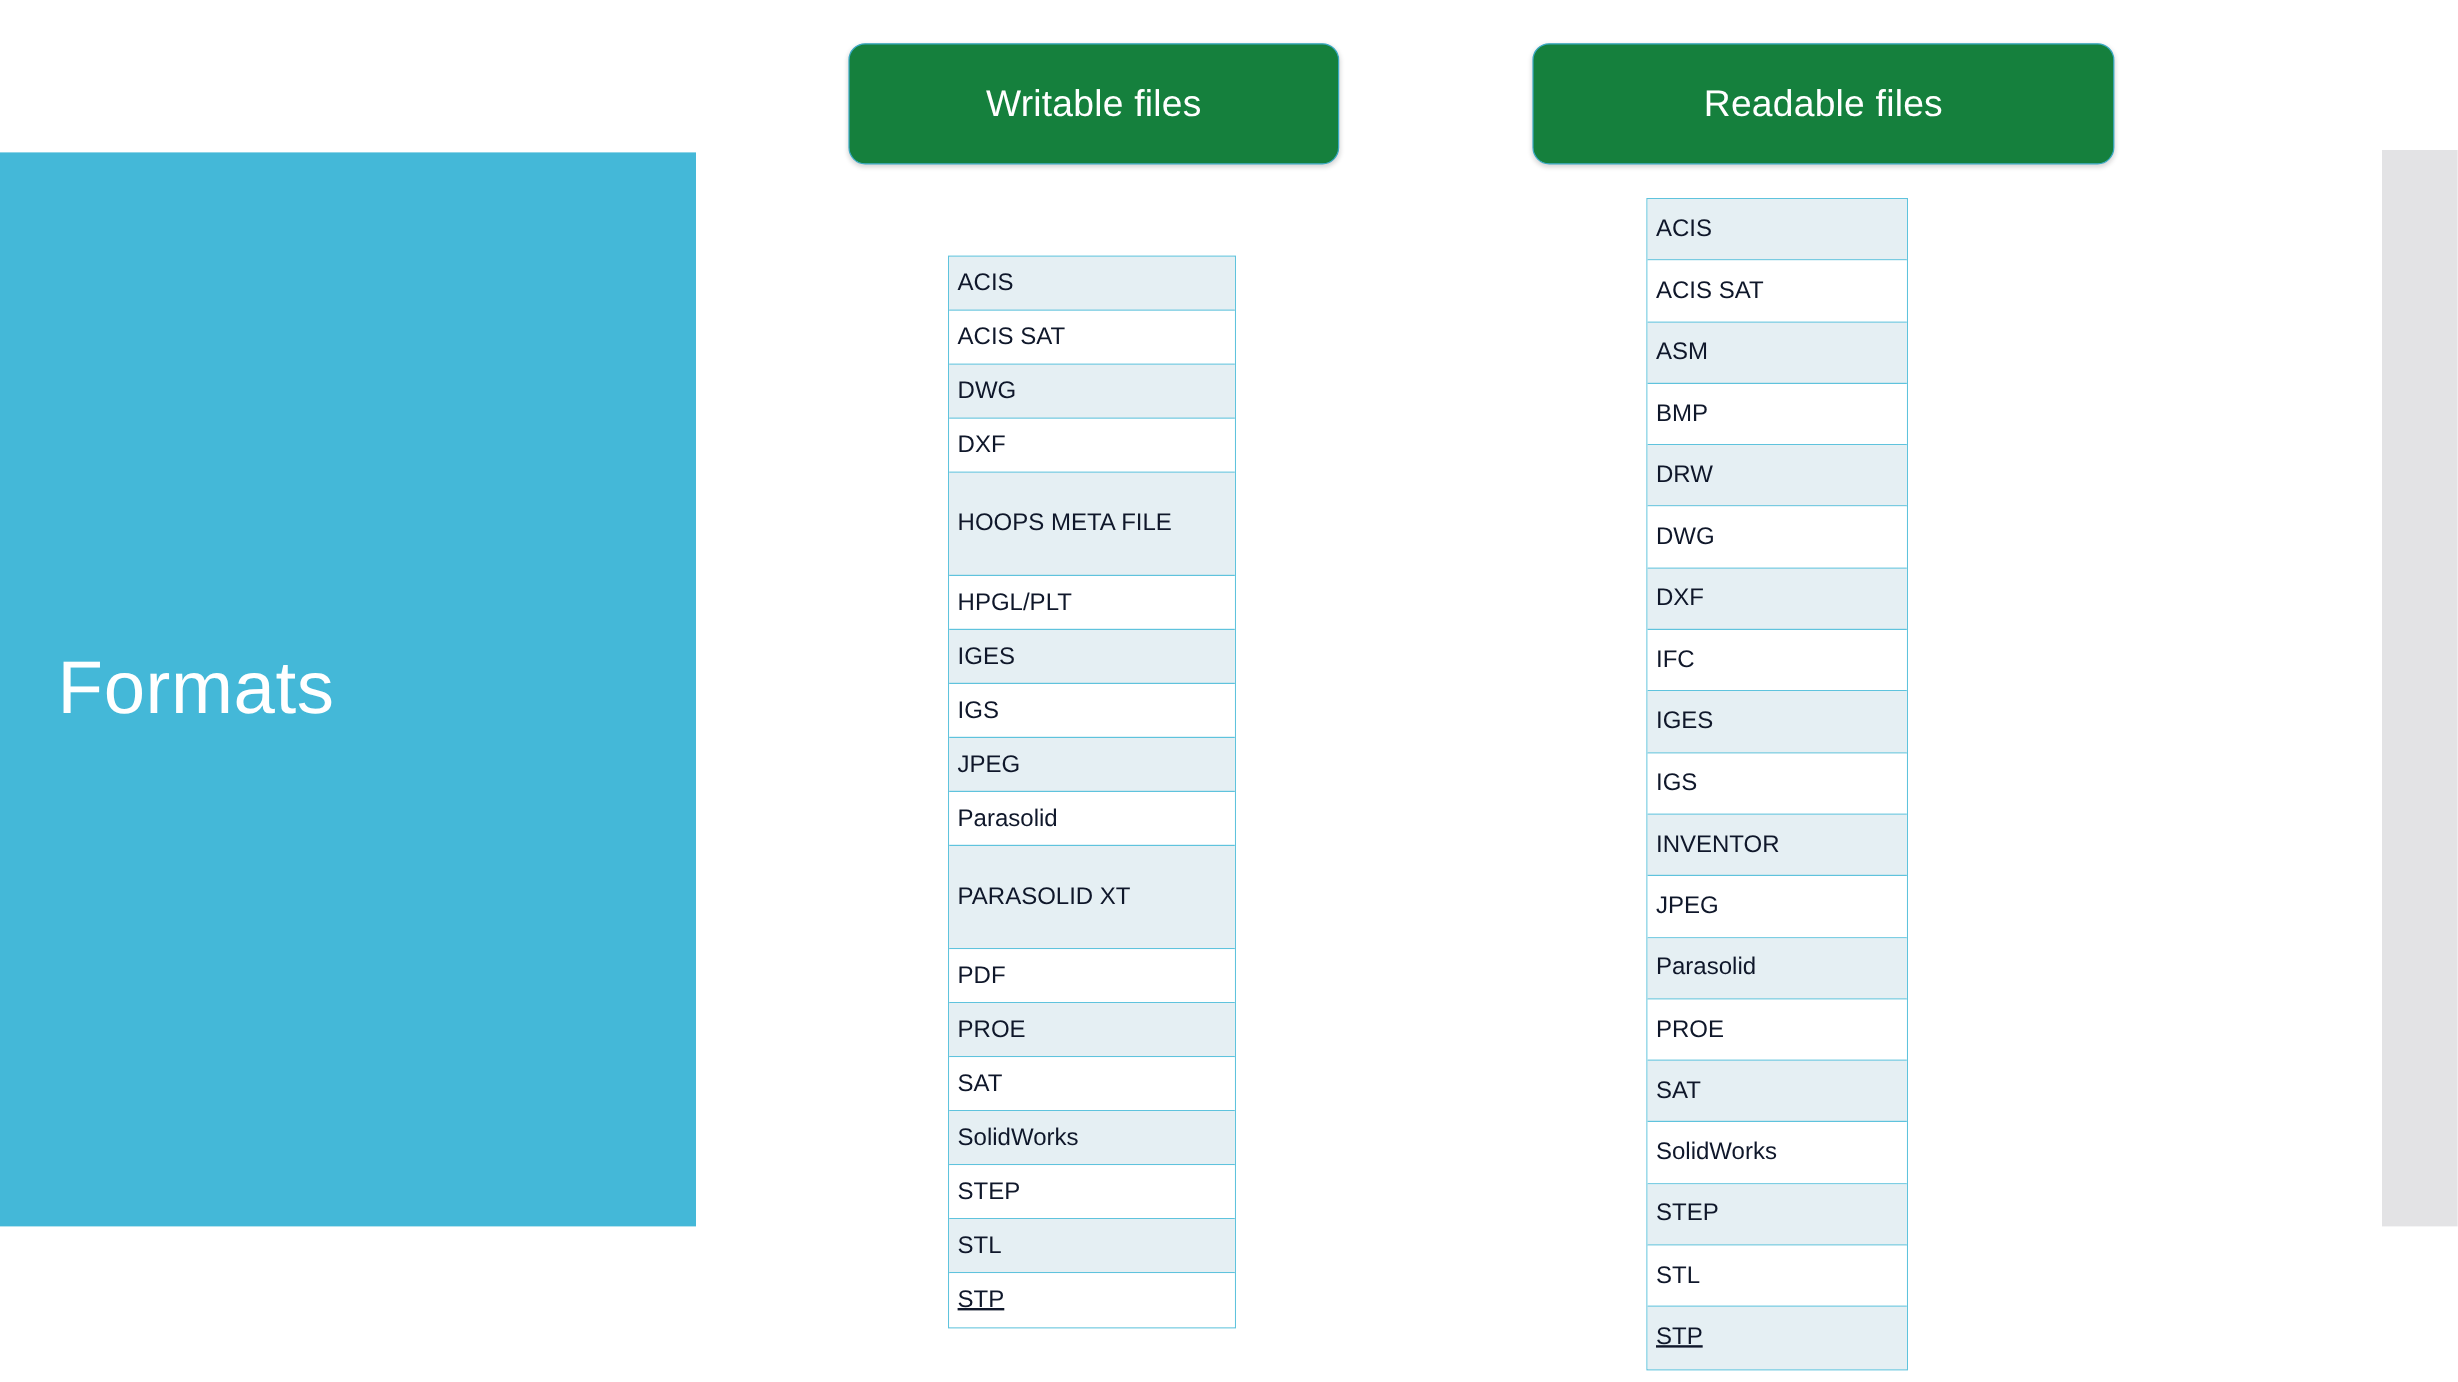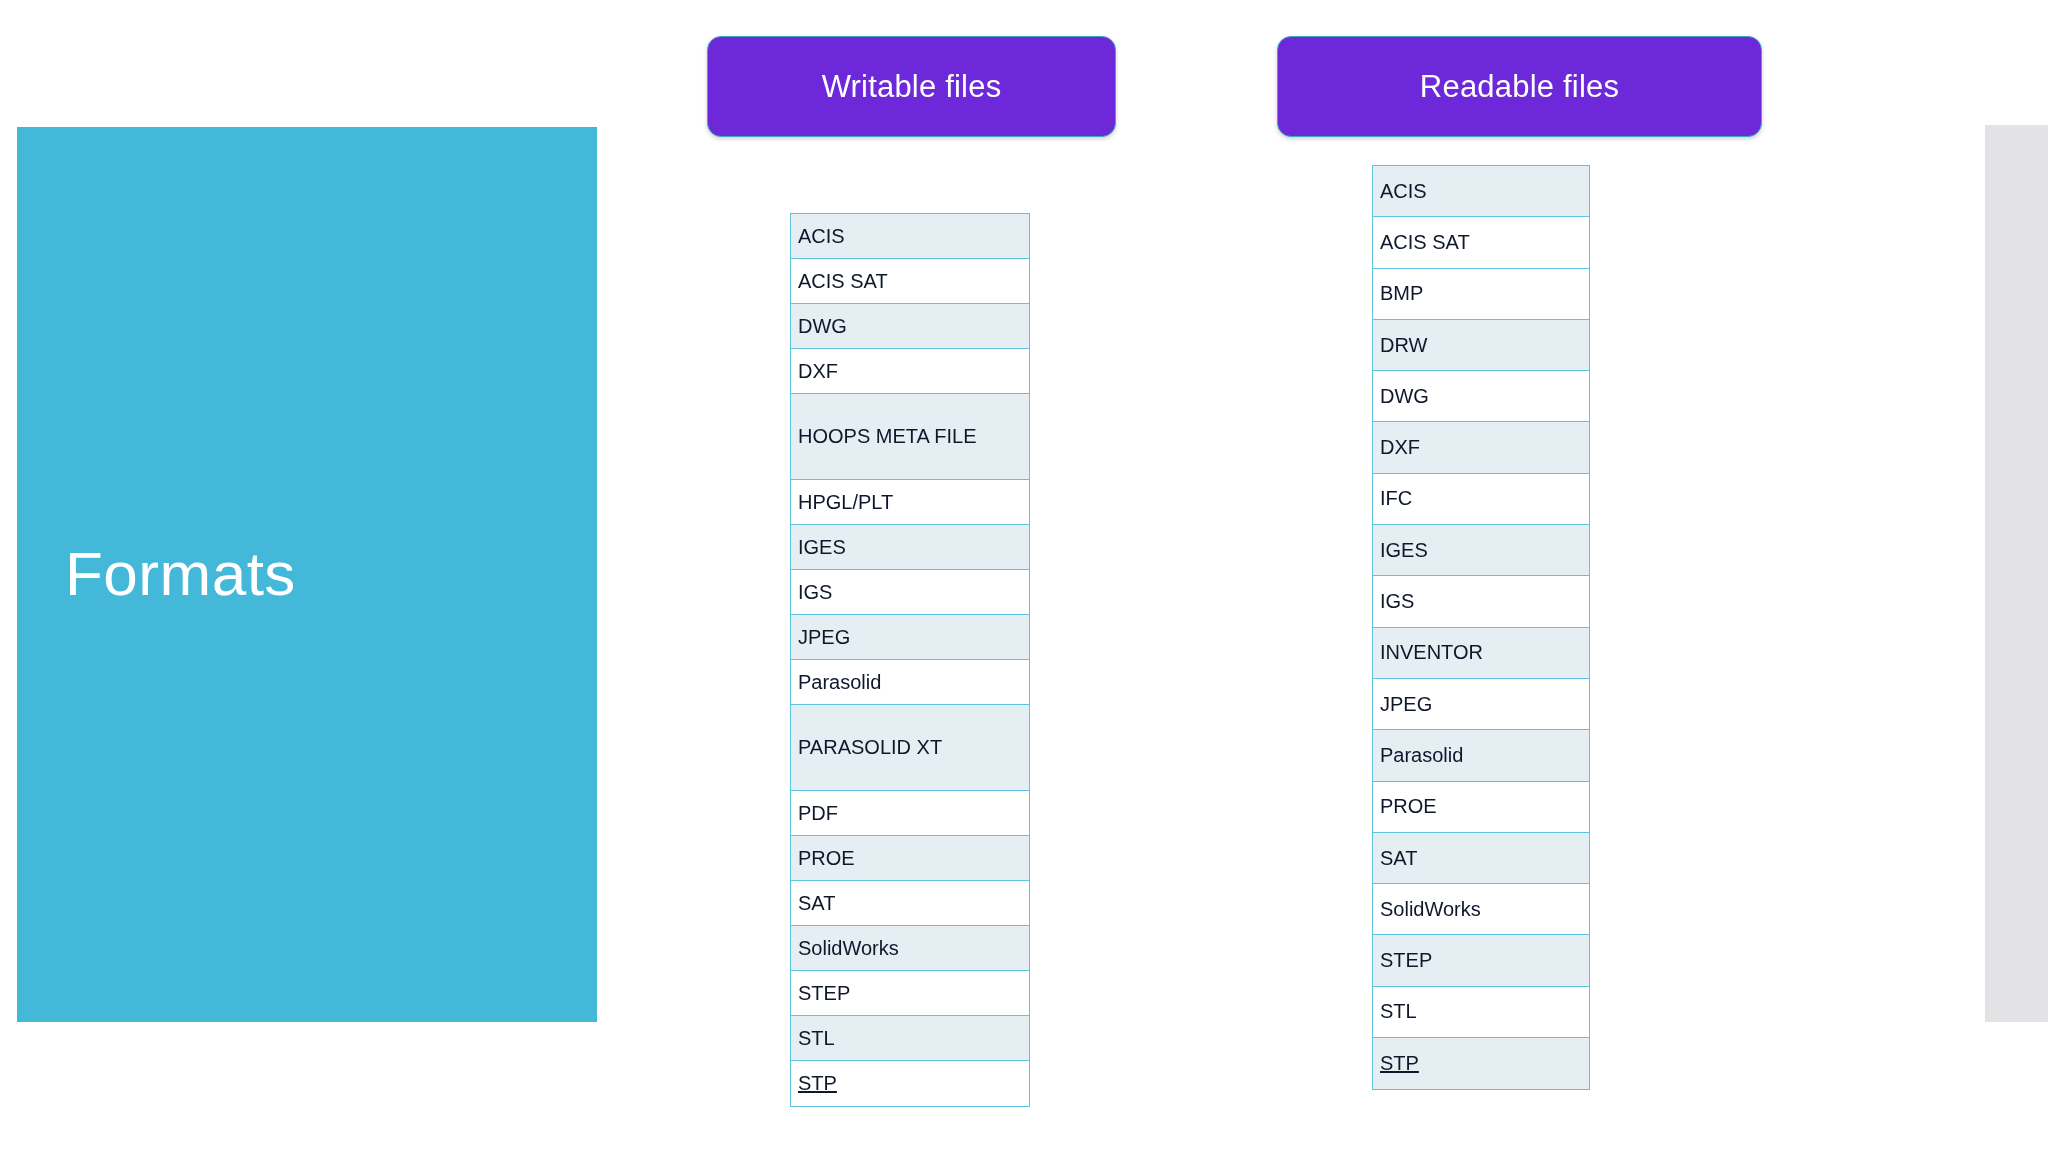--- a/index.html
+++ b/index.html
@@ -13,21 +13,21 @@
     height: 1152px;
     position: relative;
     overflow: hidden;
     font-family: "Liberation Sans", sans-serif;
     -webkit-font-smoothing: antialiased;
   }
 
   
   #title-panel {
     position: absolute;
-    left: 17px;
+    left: 0px;
     top: 127px;
     width: 580px;
     height: 895px;
     background: #44b8d8;
     display: flex;
     align-items: center;
   }
   #title-text {
     color: #ffffff;
     font-size: 62px;
@@ -35,21 +35,21 @@
     letter-spacing: 0.5px;
     padding-left: 48px;
     line-height: 1.1;
   }
 
   
   .pill {
     position: absolute;
     height: 101px;
     border-radius: 14px;
-    background: #6d28d9;
+    background: #15803d;
     border: 1px solid #3aa9c4;
     box-shadow: 0 2px 4px rgba(0,0,0,0.18);
     display: flex;
     align-items: center;
     justify-content: center;
     color: #ffffff;
     font-size: 31px;
     font-weight: 400;
     letter-spacing: 0.2px;
     box-sizing: border-box;
@@ -171,20 +171,23 @@
     </div>
   </div>
 
 <div class="fmt-list" id="list-readable">
     <div class="fmt-row odd">
       <span>ACIS</span>
     </div>
     <div class="fmt-row even">
       <span>ACIS SAT</span>
     </div>
+    <div class="fmt-row odd">
+      <span>ASM</span>
+    </div>
     <div class="fmt-row even">
       <span>BMP</span>
     </div>
     <div class="fmt-row odd">
       <span>DRW</span>
     </div>
     <div class="fmt-row even">
       <span>DWG</span>
     </div>
     <div class="fmt-row odd">

